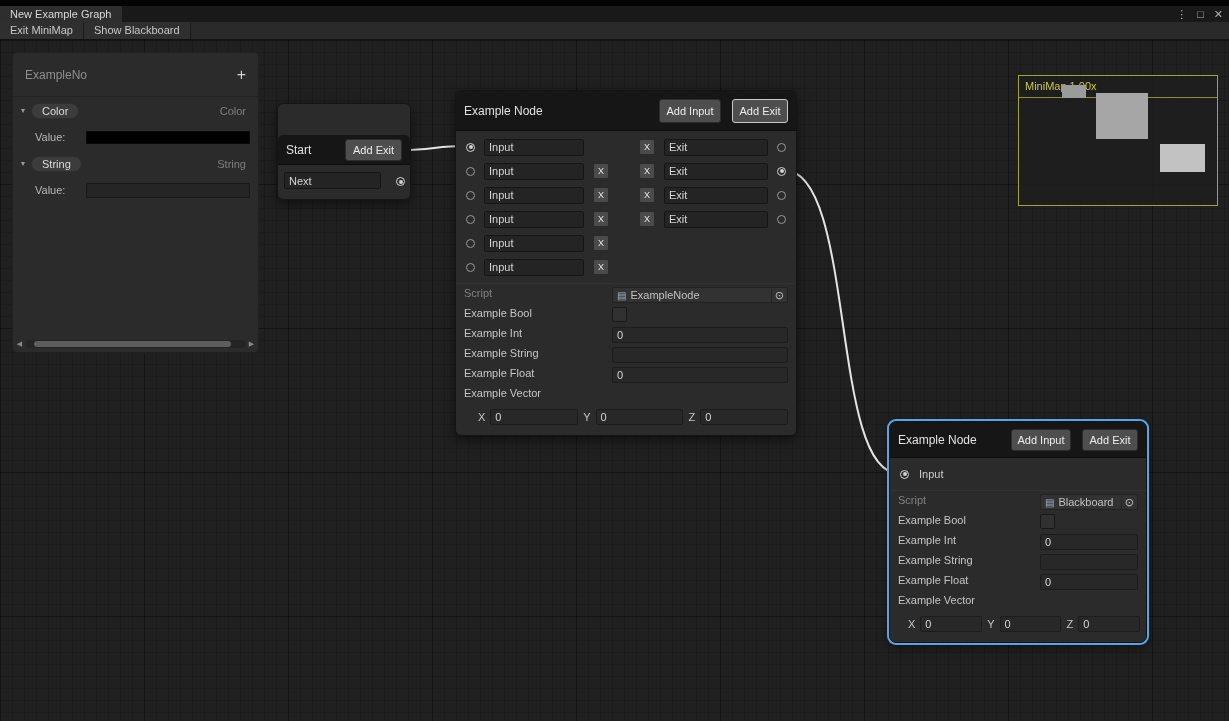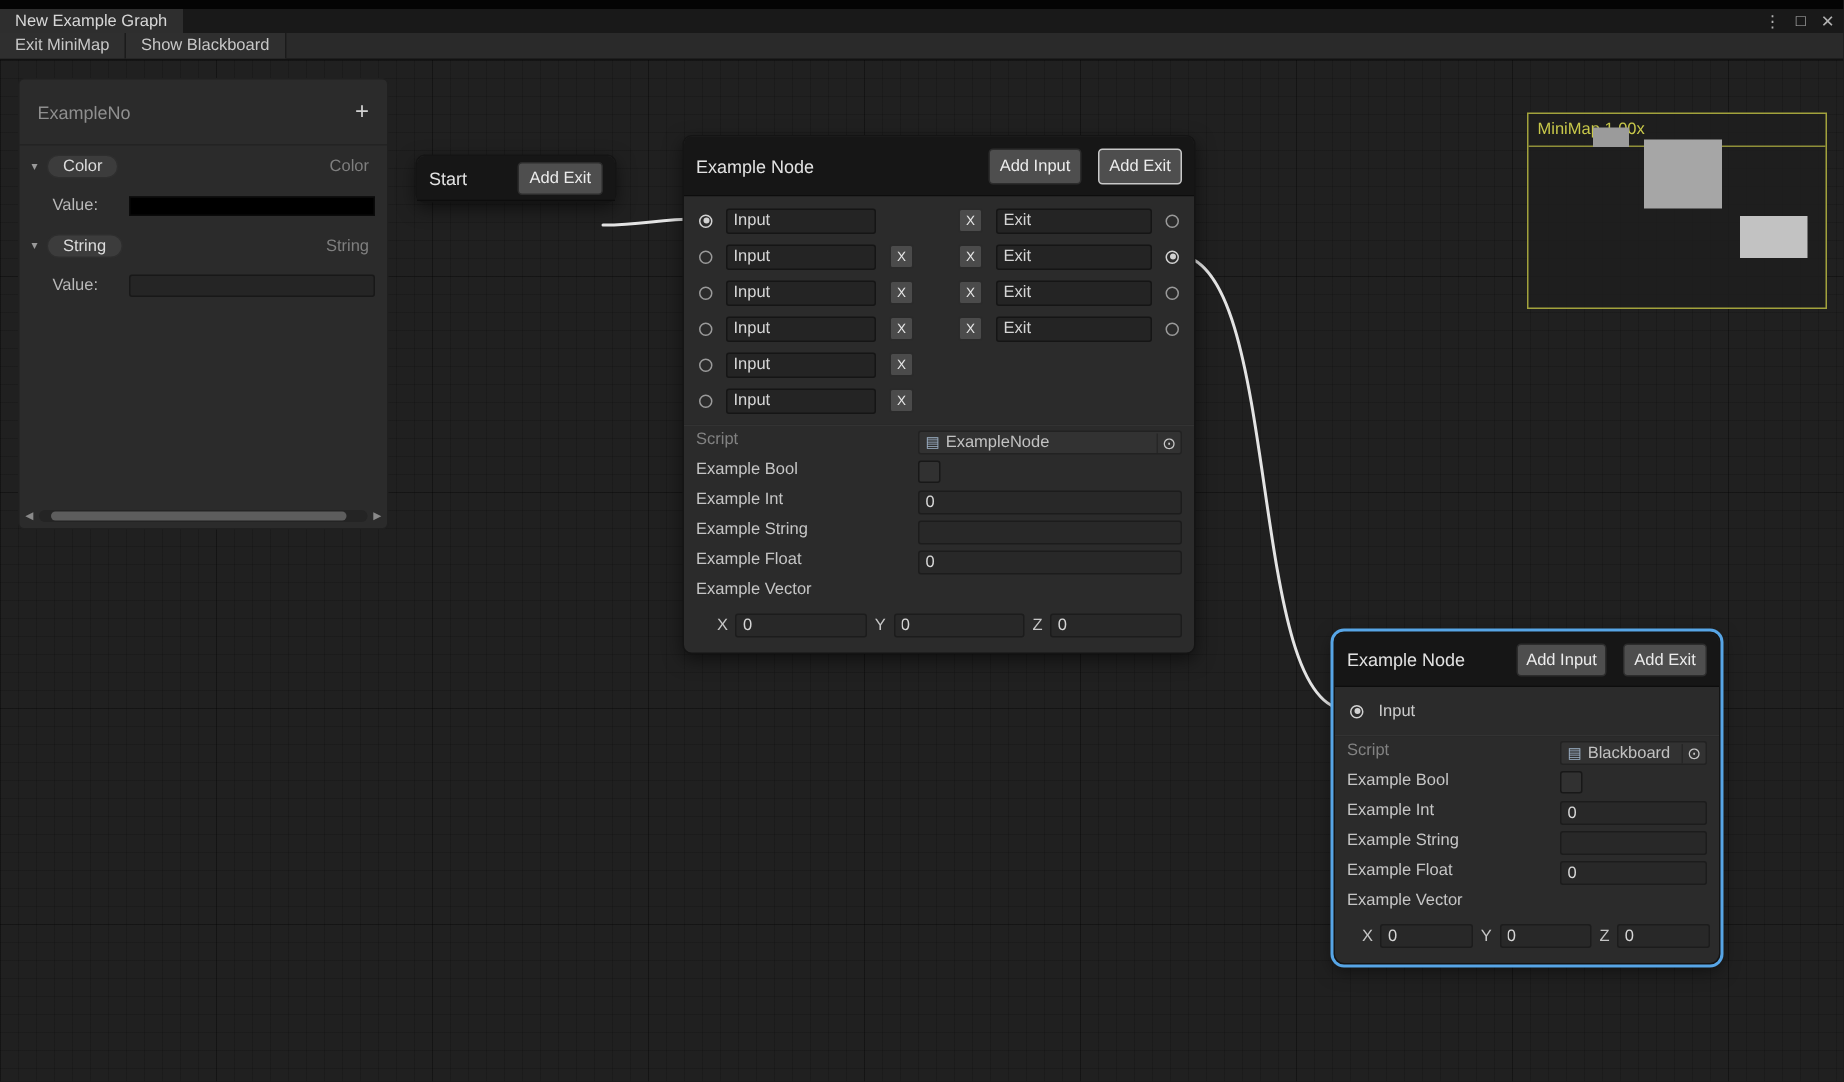--- a/index.html
+++ b/index.html
@@ -94,21 +94,21 @@
   .obj-icon { color:#9fb3c8; font-size:10px; flex:none; }
   .obj-text { flex:1; white-space:nowrap; overflow:hidden; }
   .obj-picker { color:#c8c8c8; font-size:11px; flex:none; border-left:1px solid #262626; padding-left:3px; }
   .checkbox { width:15px; height:15px; background:#313131; border:1px solid #181818; border-radius:2px; flex:none; }
   .vec-row { display:flex; align-items:center; height:20px; gap:5px; }
   .vec-label { font-size:11px; color:#c6c6c6; flex:none; }
   .vec-field { flex:1; min-width:0; height:16px; background:#282828; border:1px solid #1c1c1c; border-radius:2px; color:#d6d6d6; font-size:11px; padding:0 4px; font-family:inherit; }
 
   
   .start-node { left:277px; top:63px; width:134px; }
-  .start-node .node-header { height:30px; }
+  .start-node .node-header { height:30px;margin-top:31px; }
   .start-node .node-btn { width:57px; height:22px; }
   .start-body { position:relative; height:34px; }
   .start-body .nfield { position:absolute; left:6px; top:7px; width:97px; }
   .start-body .port { position:absolute; right:5px; top:12px; }
 
   
   .node1 { left:455px; top:50px; width:342px; }
   .node1 .node-header { height:40px; padding:0 8px; }
   .node1 .node-btn { height:24px; }
   .node1 .btn-add-input { width:62px; }
@@ -216,20 +216,24 @@
       </div>
       <span class="sb-arrow">▶</span>
     </div>
   </div>
 
   <div class="node start-node">
     <div class="node-header">
       <span class="node-title">Start</span>
       <button class="node-btn">Add Exit</button>
     </div>
+    <div class="start-body">
+      <input class="nfield" value="Next" style="">
+      <span class="port connected"></span>
+    </div>
   </div>
 
   <div class="node node1">
     <div class="node-header">
       <span class="node-title">Example Node</span>
       <button class="node-btn btn-add-input">Add Input</button>
       <button class="node-btn btn-add-exit focusring">Add Exit</button>
     </div>
     <div class="ports">
       <div class="ports-left">

